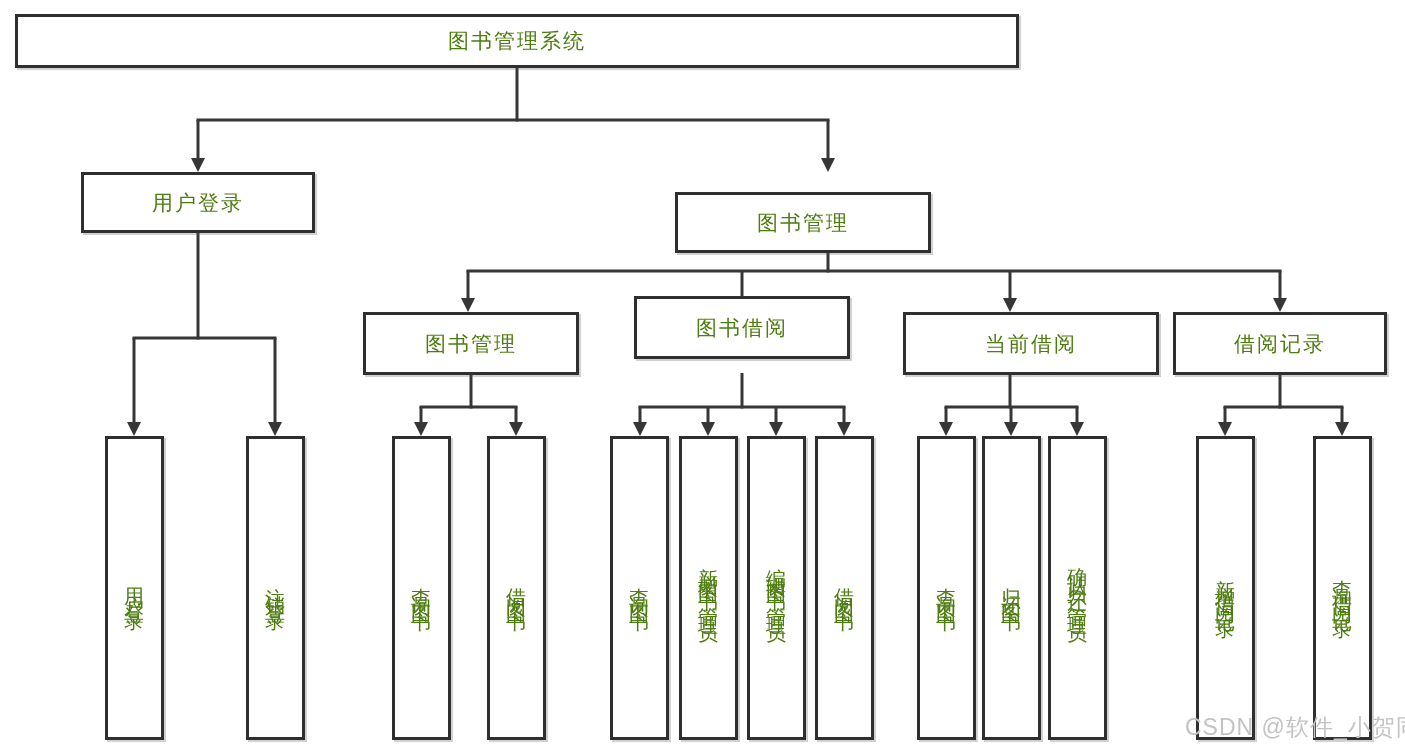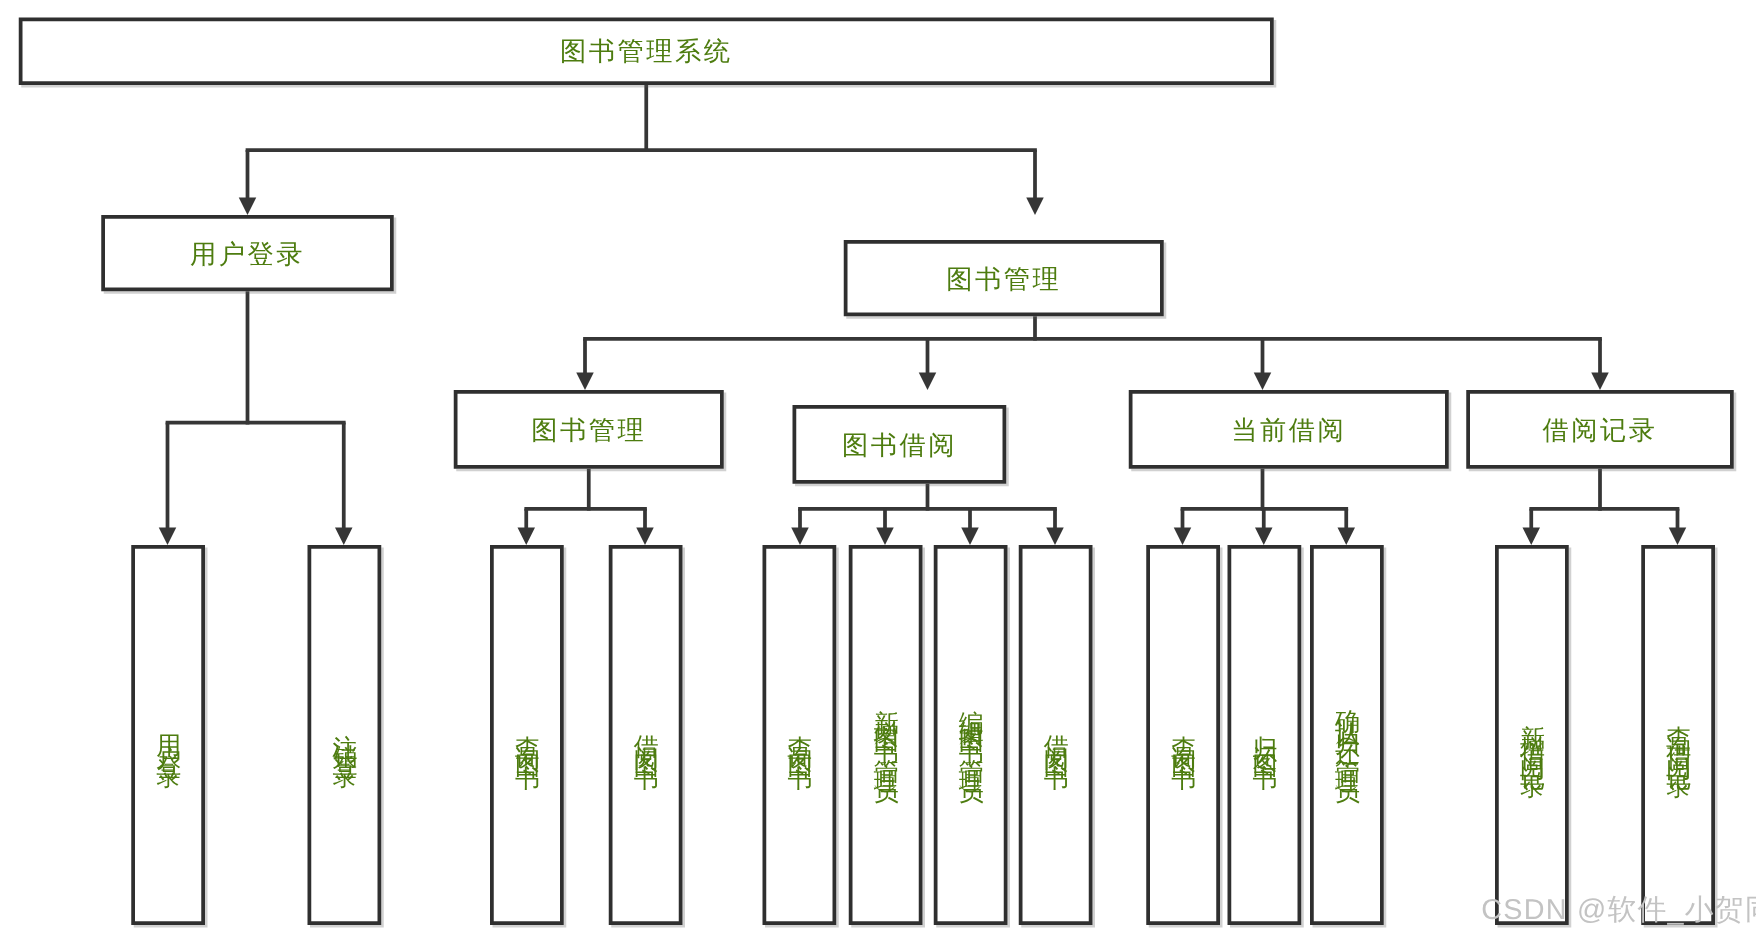--- a/index.html
+++ b/index.html
@@ -49,21 +49,21 @@
     font-size: 20px;
     letter-spacing: 8px;
     line-height: 1;
     white-space: nowrap;
   }
   
   .root-box   { left: 15px;   top: 14px;  width: 1004px; height: 54px; }
   .l2-left    { left: 81px;   top: 172px; width: 234px;  height: 61px; }
   .l2-right   { left: 675px;  top: 172px; width: 256px;  height: 61px; margin-top: 20px; }
   .l3-a { left: 363px;  top: 312px; width: 216px; height: 63px; }
-  .l3-b { left: 634px;  top: 324px; width: 171px; height: 63px; }
+  .l3-b { left: 634px;  top: 296px; width: 216px; height: 63px; }
   .l3-c { left: 903px;  top: 312px; width: 256px; height: 63px; }
   .l3-d { left: 1173px; top: 312px; width: 214px; height: 63px; }
   
   .v1  { left: 105px; }
   .v2  { left: 246px; }
   .v3  { left: 392px; }
   .v4  { left: 487px; }
   .v5  { left: 610px; }
   .v6  { left: 679px; }
   .v7  { left: 747px; }

